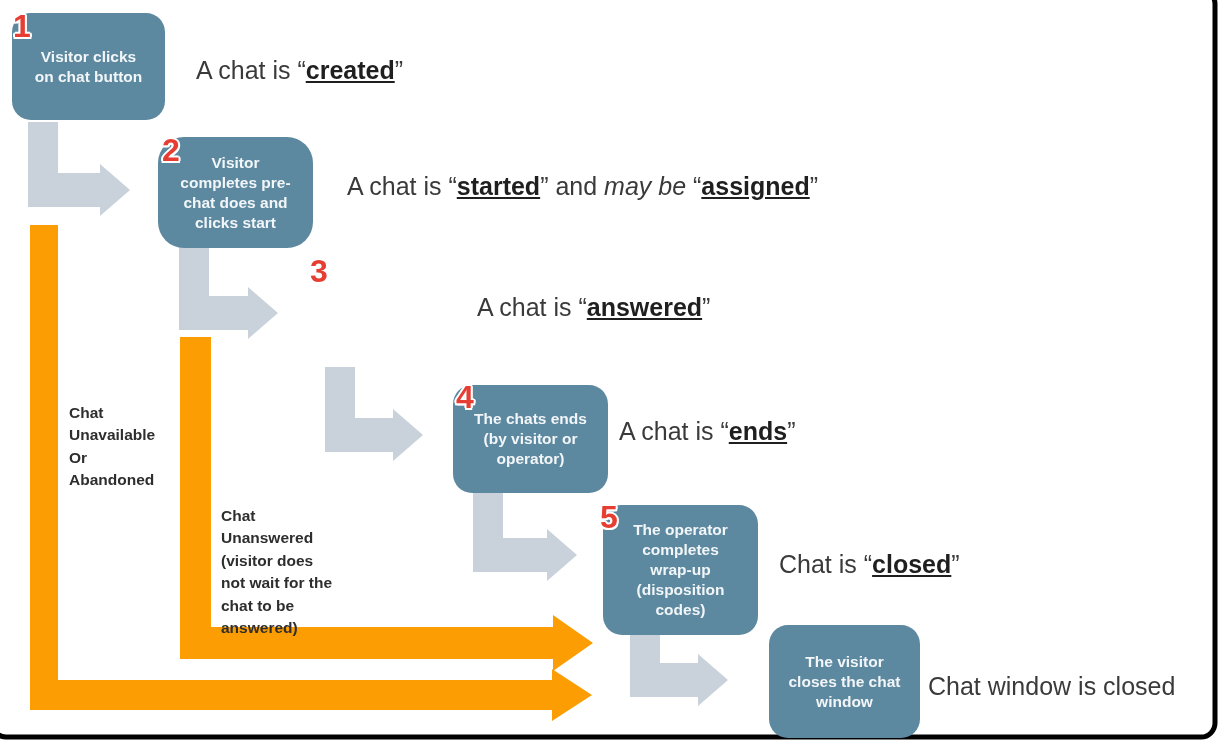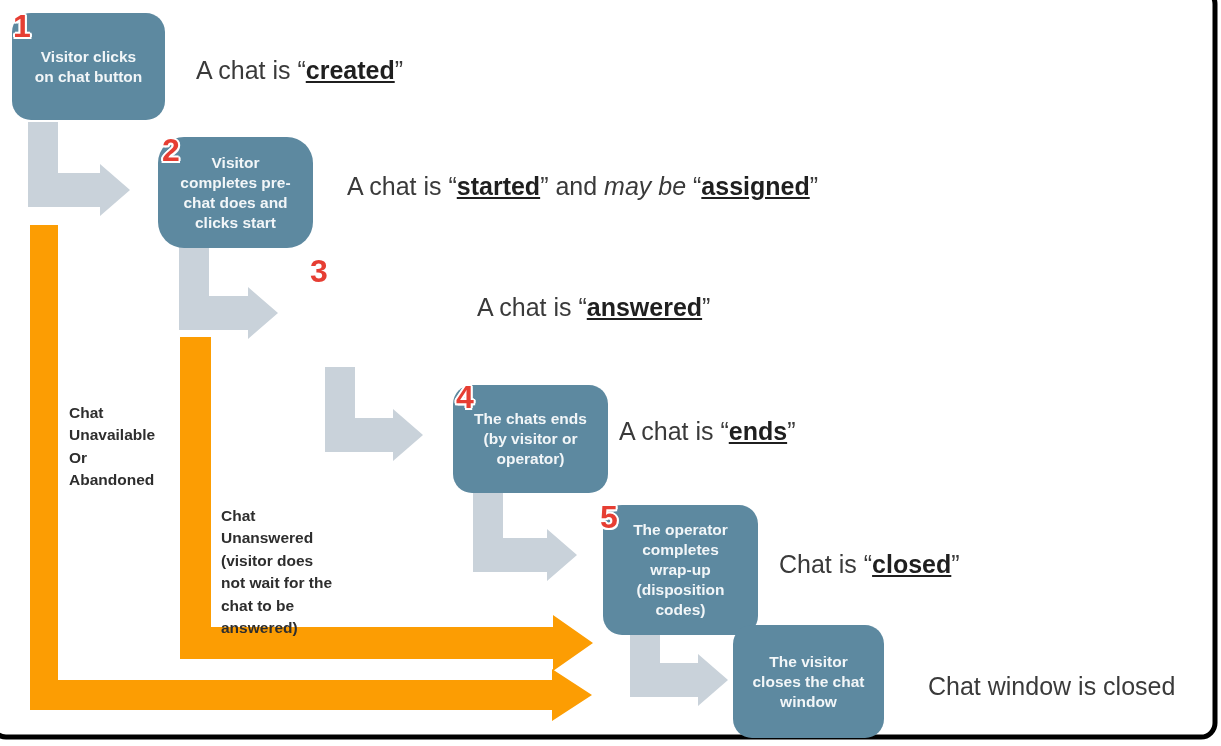--- a/index.html
+++ b/index.html
@@ -88,21 +88,21 @@
     </div>
   <div class="box" style="left:603px;top:505px;width:155px;height:130px;">
       <div>
         <div class="line">The operator</div>
         <div class="line">completes</div>
         <div class="line">wrap-up</div>
         <div class="line">(disposition</div>
         <div class="line">codes)</div>
       </div>
     </div>
-  <div class="box" style="left:733px;top:625px;width:151px;height:113px;">
+  <div class="box" style="left:769px;top:625px;width:151px;height:113px;">
       <div>
         <div class="line">The visitor</div>
         <div class="line">closes the chat</div>
         <div class="line">window</div>
       </div>
     </div>
 
   <div class="step-num" style="left:13px;top:10px;">1</div>
   <div class="step-num" style="left:162px;top:134px;">2</div>
   <div class="step-num" style="left:310px;top:255px;">3</div>

